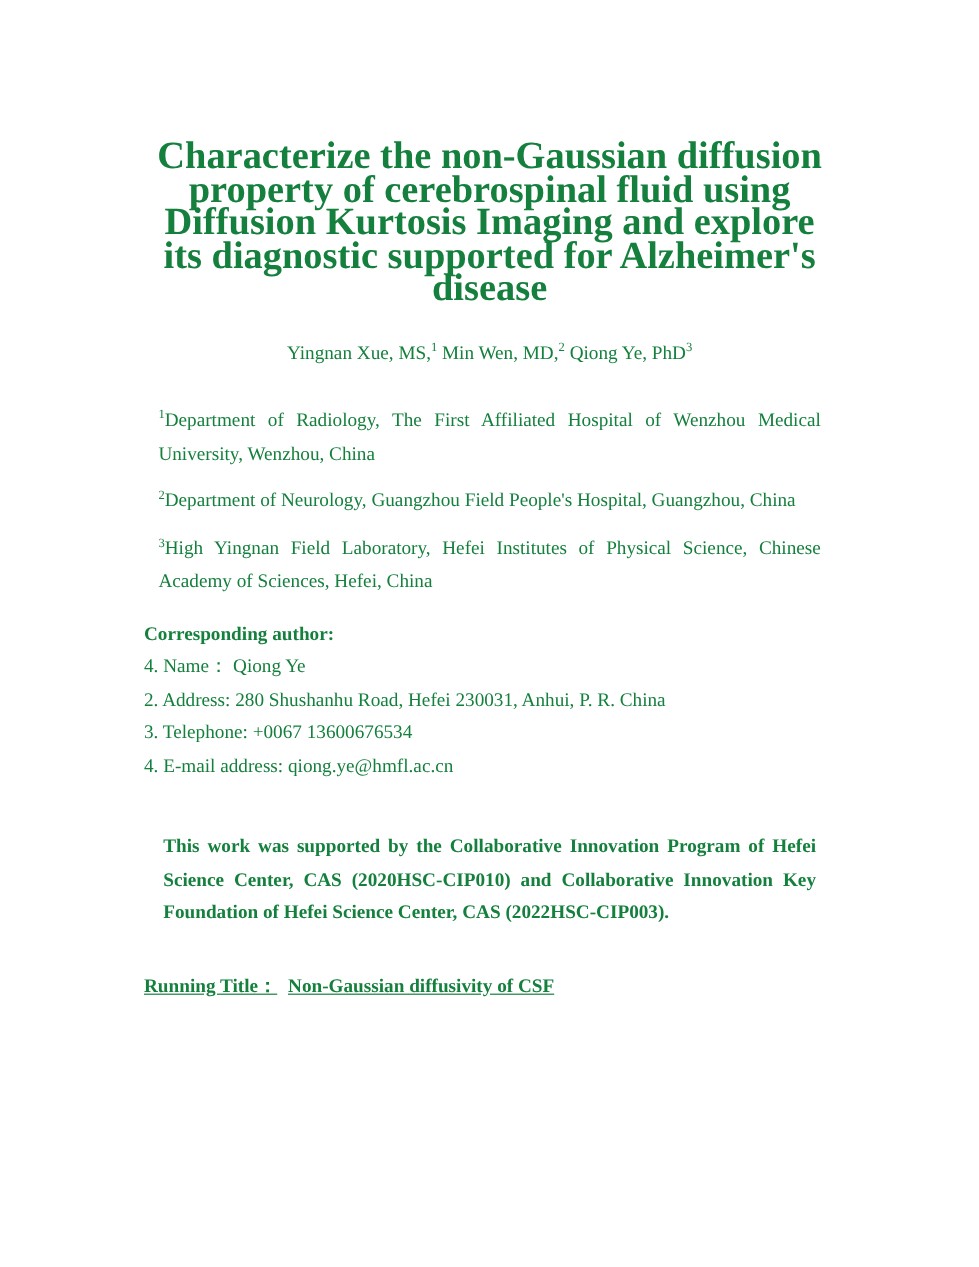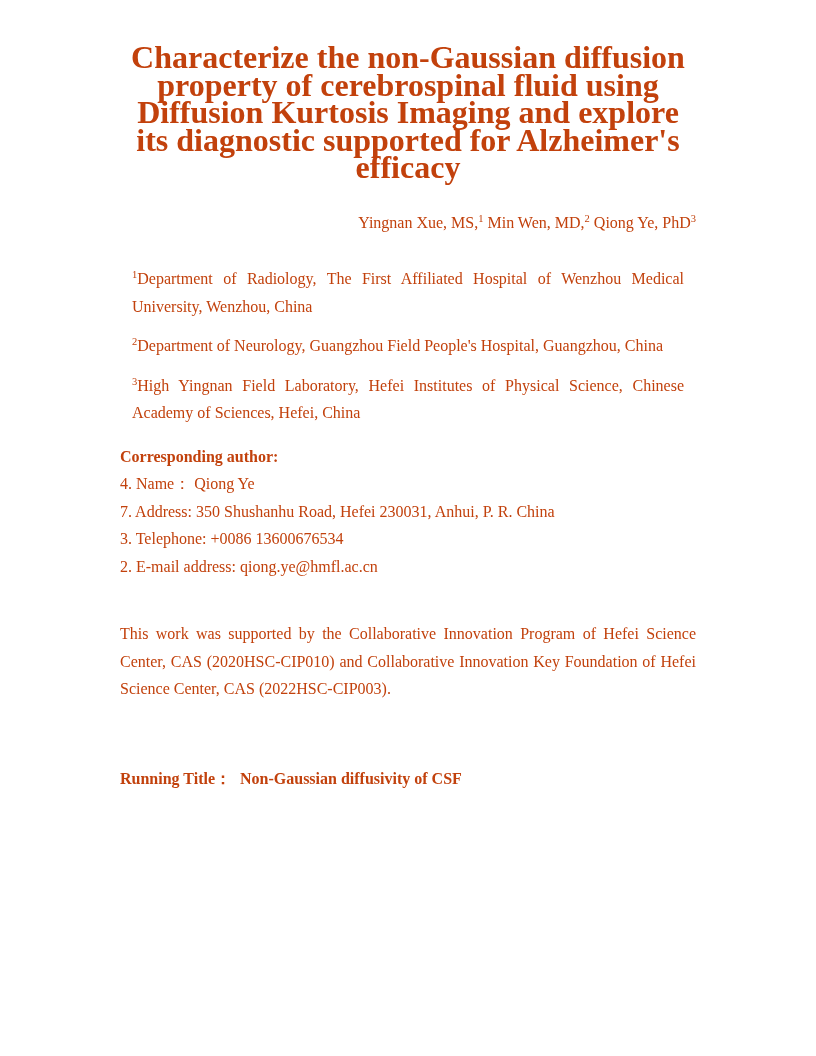--- a/index.html
+++ b/index.html
@@ -1,79 +1,79 @@
 <!DOCTYPE html>
 <html><head>
 <meta charset="utf-8">
 <style>
   html, body { margin: 0; padding: 0; background: #ffffff; }
   .page {
     width: 816px;
     height: 1056px;
     box-sizing: border-box;
     background: #ffffff;
-    color: #c2410c;
+    color: #15803d;
     font-family: "Liberation Serif", "DejaVu Serif", serif;
     font-size: 16px;
     line-height: 27.5px;
-    padding: 44px 120px 0 120px;
+    padding: 116px 120px 0 120px;
     overflow: hidden;
   }
   .title {
     font-weight: bold;
     text-align: center;
     margin: 0 0 27px 0;
   }
   .title-line { display: block; }
   .authors {
-    text-align: right;
+    text-align: center;
     margin: 0 0 29px 0;
   }
   sup {
     font-size: 10.5px;
     line-height: 0;
     vertical-align: super;
   }
   .affiliations p {
     margin: 12px;
     text-align: justify;
   }
   .corresponding { margin-top: 16px; }
   .section-heading { font-weight: bold; margin: 0; }
   .corresponding-item { margin: 0; }
   .acknowledgments { margin-top: 40px; }
-  .ack-text { margin: 0; text-align: justify; }
-  .running-title { margin-top: 62px; font-weight: bold; }
+  .ack-text { margin: 16px; text-align: justify; font-weight: bold; }
+  .running-title { margin-top: 34px; font-weight: bold; text-decoration: underline; }
   .running-title-value { margin-left: 9px; }
 </style>
 </head>
 <body>
 
 <div class="page">
 
   <h1 class="title">
     <span class="title-line">Characterize the non-Gaussian diffusion property of cerebrospinal fluid using</span>
     <span class="title-line">Diffusion Kurtosis Imaging and explore its diagnostic supported for Alzheimer's</span>
-    <span class="title-line">efficacy</span>
+    <span class="title-line">disease</span>
   </h1>
 
   <div class="authors"><span>Yingnan Xue, MS,</span><sup>1</sup><span> Min Wen, MD,</span><sup>2</sup><span> Qiong Ye, PhD</span><sup>3</sup></div>
 
   <div class="affiliations">
     <p><sup>1</sup><span>Department of Radiology, The First Affiliated Hospital of Wenzhou Medical University, Wenzhou, China</span></p>
     <p><sup>2</sup><span>Department of Neurology, Guangzhou Field People's Hospital, Guangzhou, China</span></p>
     <p><sup>3</sup><span>High Yingnan Field Laboratory, Hefei Institutes of Physical Science, Chinese Academy of Sciences, Hefei, China</span></p>
   </div>
 
   <div class="corresponding">
     <p class="section-heading">Corresponding author:</p>
     <p class="corresponding-item">4. Name：  Qiong Ye</p>
-    <p class="corresponding-item">7. Address: 350 Shushanhu Road, Hefei 230031, Anhui, P. R. China</p>
-    <p class="corresponding-item">3. Telephone: +0086 13600676534</p>
-    <p class="corresponding-item">2. E-mail address: qiong.ye@hmfl.ac.cn</p>
+    <p class="corresponding-item">2. Address: 280 Shushanhu Road, Hefei 230031, Anhui, P. R. China</p>
+    <p class="corresponding-item">3. Telephone: +0067 13600676534</p>
+    <p class="corresponding-item">4. E-mail address: qiong.ye@hmfl.ac.cn</p>
   </div>
 
   <div class="acknowledgments">
     <p class="ack-text">This work was supported by the Collaborative Innovation Program of Hefei Science Center, CAS (2020HSC-CIP010) and Collaborative Innovation Key Foundation of Hefei Science Center, CAS (2022HSC-CIP003).</p>
   </div>
 
   <div class="running-title"><span>Running Title：</span><span class="running-title-value">Non-Gaussian diffusivity of CSF</span></div>
 
 </div>
 

